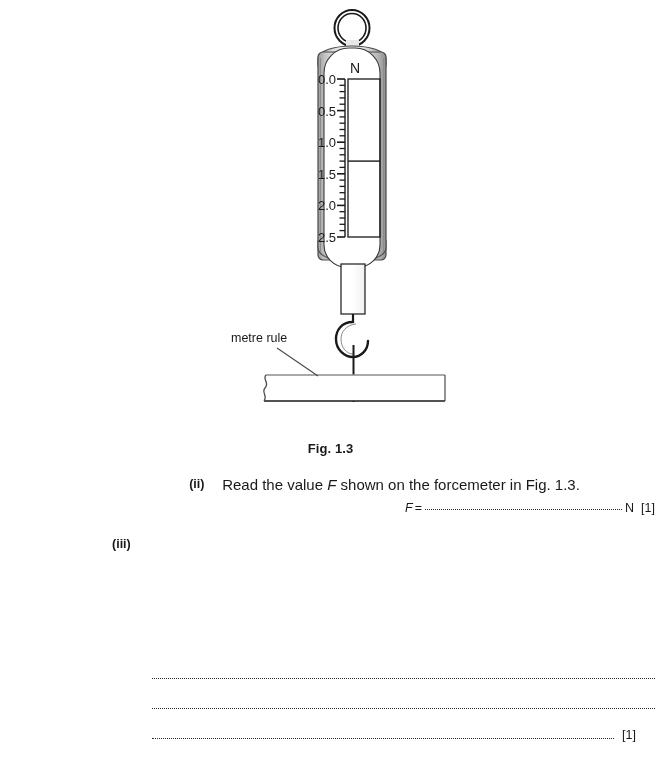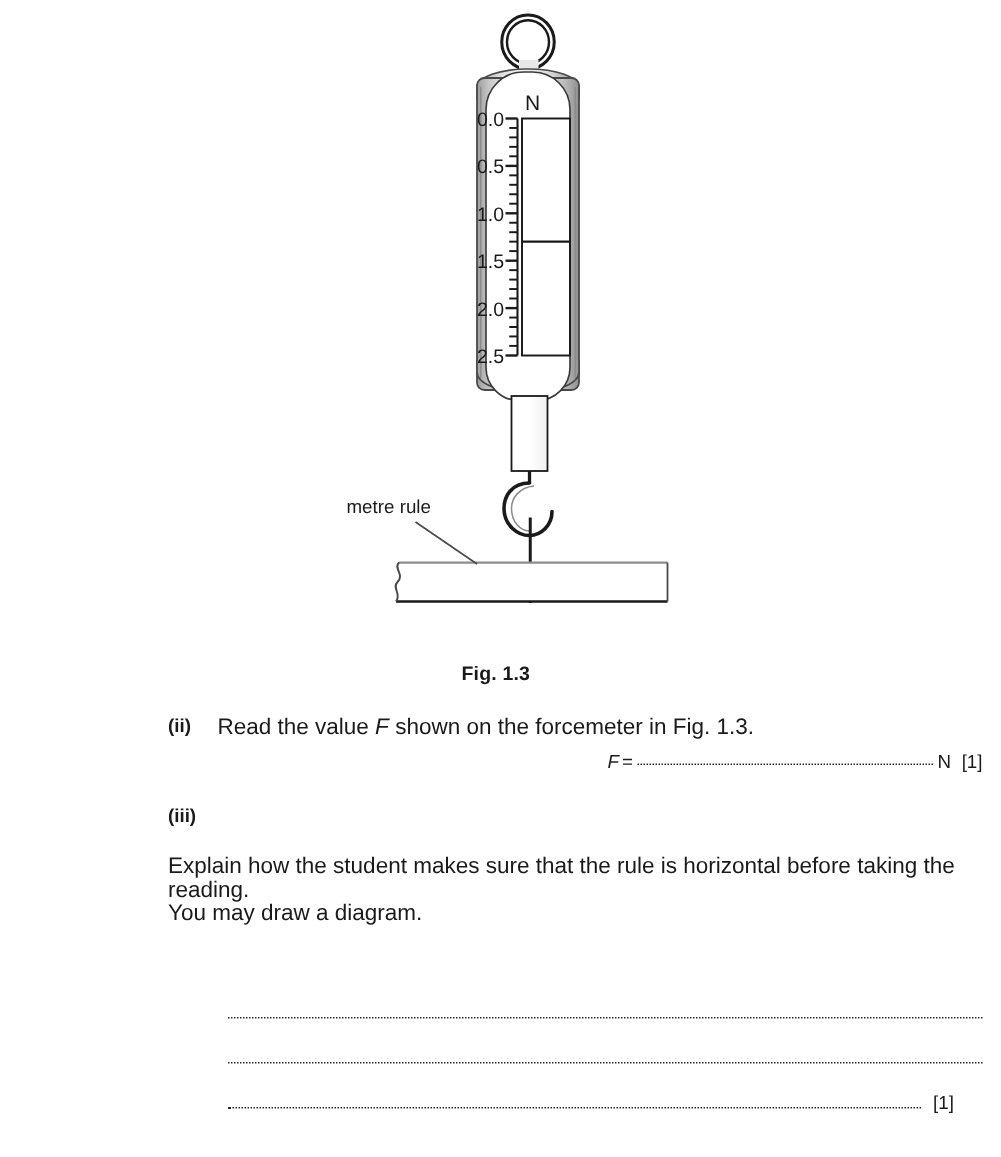--- a/index.html
+++ b/index.html
@@ -37,20 +37,21 @@
     font-weight: bold;
     letter-spacing: .1px;
     margin-left: 44px;
   }
 
   
   .q-row {
     position: absolute;
     display: flex;
     align-items: flex-start;
+    justify-content: center;
   }
   .q-num {
     font-weight: bold;
     font-size: 12.5px;
     width: 33px;
     flex: 0 0 33px;
     text-align: left;
   }
   .q-text {
     font-size: 15px;
@@ -250,22 +251,18 @@
 <div id="f-answer">
   <span class="f-sym">F</span>
   <span class="eq">=</span>
   <span class="dots"></span>
   <span class="unit">N</span>
   <span class="marks">[1]</span>
 </div>
 
 <div class="q-row" id="q-iii">
   <span class="q-num">(iii)</span>
-  <span class="q-text">
-    <span>Explain how the student makes sure that the rule is horizontal before taking the reading.</span><br>
-    <span>You may draw a diagram.</span>
-  </span>
 </div>
 
 <div class="ans-line" id="ans-1"></div>
 <div class="ans-line" id="ans-2"></div>
 <div class="ans-line" id="ans-3"></div>
 <div id="ans-marks">[1]</div>
 
 </body></html>

